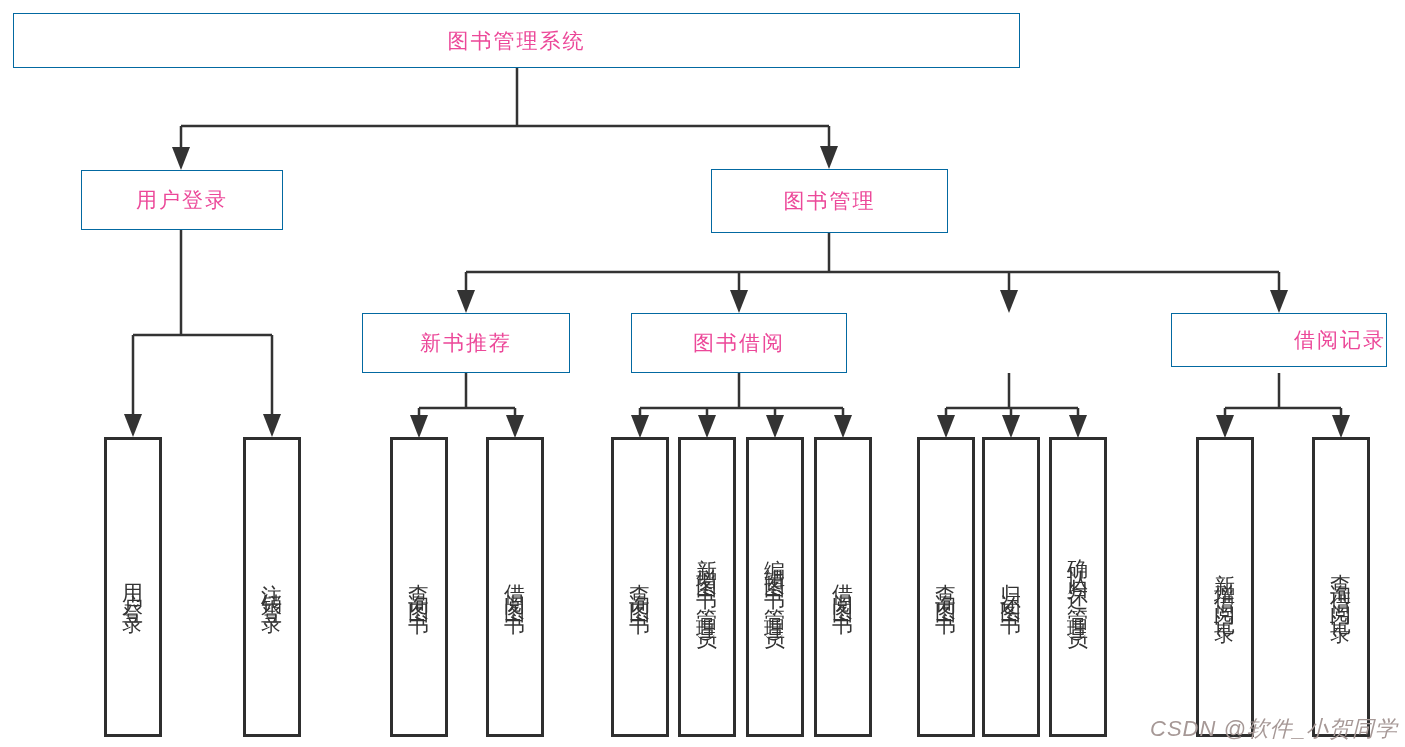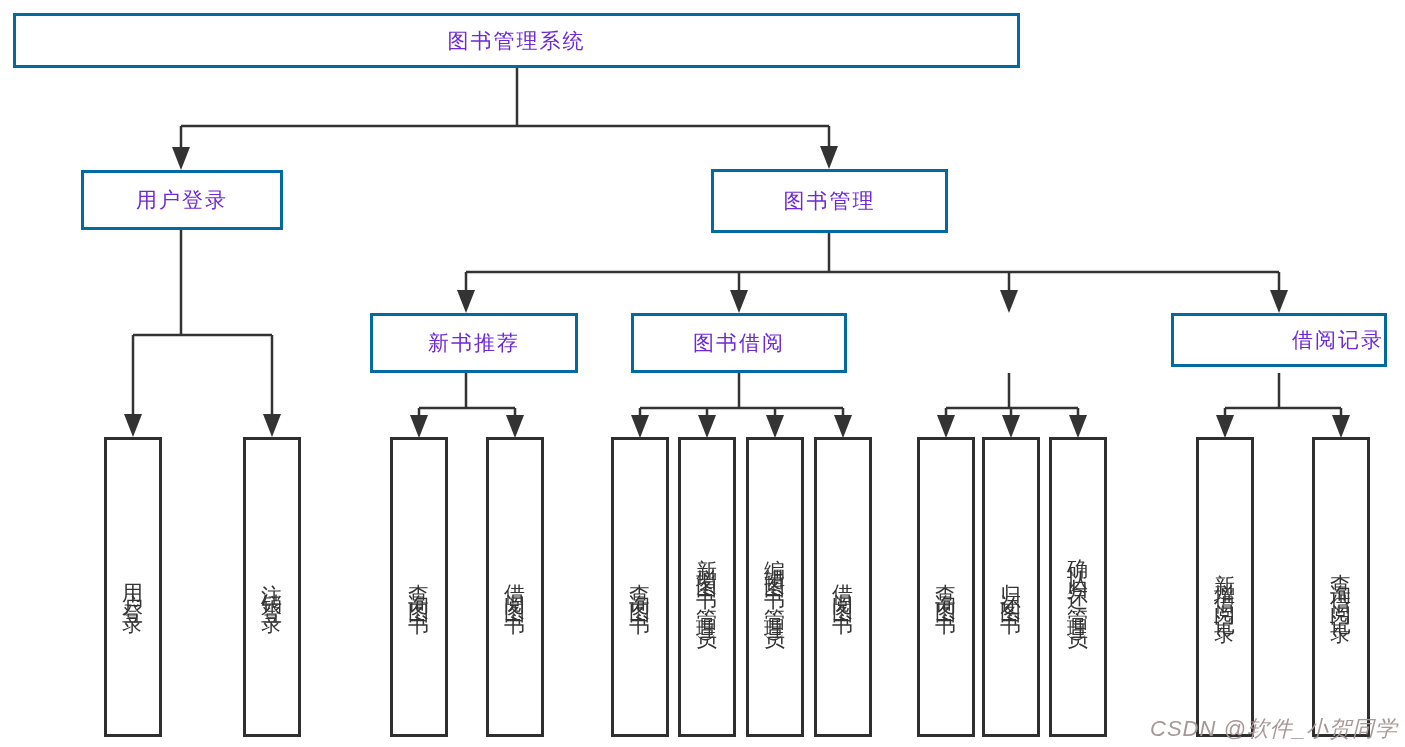--- a/index.html
+++ b/index.html
@@ -1,38 +1,38 @@
 <!DOCTYPE html>
 <html><head>
 <meta charset="utf-8">
 <style>
   html,body{margin:0;padding:0;background:#ffffff;}
   body{font-family:"Liberation Sans", sans-serif;}
   #stage{position:relative;width:1405px;height:747px;background:#ffffff;overflow:hidden;}
   #wires{position:absolute;left:0;top:0;width:1405px;height:747px;z-index:1;}
   .hbox{
     position:absolute;z-index:2;box-sizing:border-box;
-    border:3px solid #0369a1;background:#ffffff;color:#6d28d9;
+    border:1px solid #0369a1;background:#ffffff;color:#ec4899;
     display:flex;align-items:center;justify-content:center;
     font-size:21px;letter-spacing:2px;white-space:nowrap;
   }
   .vbox{
     position:absolute;z-index:2;box-sizing:border-box;
     top:437px;width:58px;height:300px;
     border:3px solid #2f2f2f;background:#ffffff;color:#333333;
     display:flex;align-items:center;justify-content:center;
   }
   .vbox .vtxt{
     writing-mode:vertical-rl;text-orientation:mixed;
     font-size:21px;letter-spacing:10px;line-height:1;
   }
   .n-root{left:13px;top:13px;width:1007px;height:55px;}
   .n-user-login{left:81px;top:170px;width:202px;height:60px;}
   .n-book-mgmt{left:711px;top:169px;width:237px;height:64px;text-align:right;}
-  .n-nbr{left:362px;top:313px;width:208px;height:60px;margin-left:8px;}
+  .n-nbr{left:362px;top:313px;width:208px;height:60px;}
   .n-bb{left:631px;top:313px;width:216px;height:60px;}
   .n-cb{left:901px;top:313px;width:216px;height:60px;}
   .n-br{left:1171px;top:313px;width:216px;height:54px;justify-content:flex-end;}
   .l-login{left:104px;}
   .l-logout{left:243px;}
   .l-nbr1{left:390px;}
   .l-nbr2{left:486px;}
   .l-bb1{left:611px;}
   .l-bb2{left:678px;}
   .l-bb3{left:746px;}

